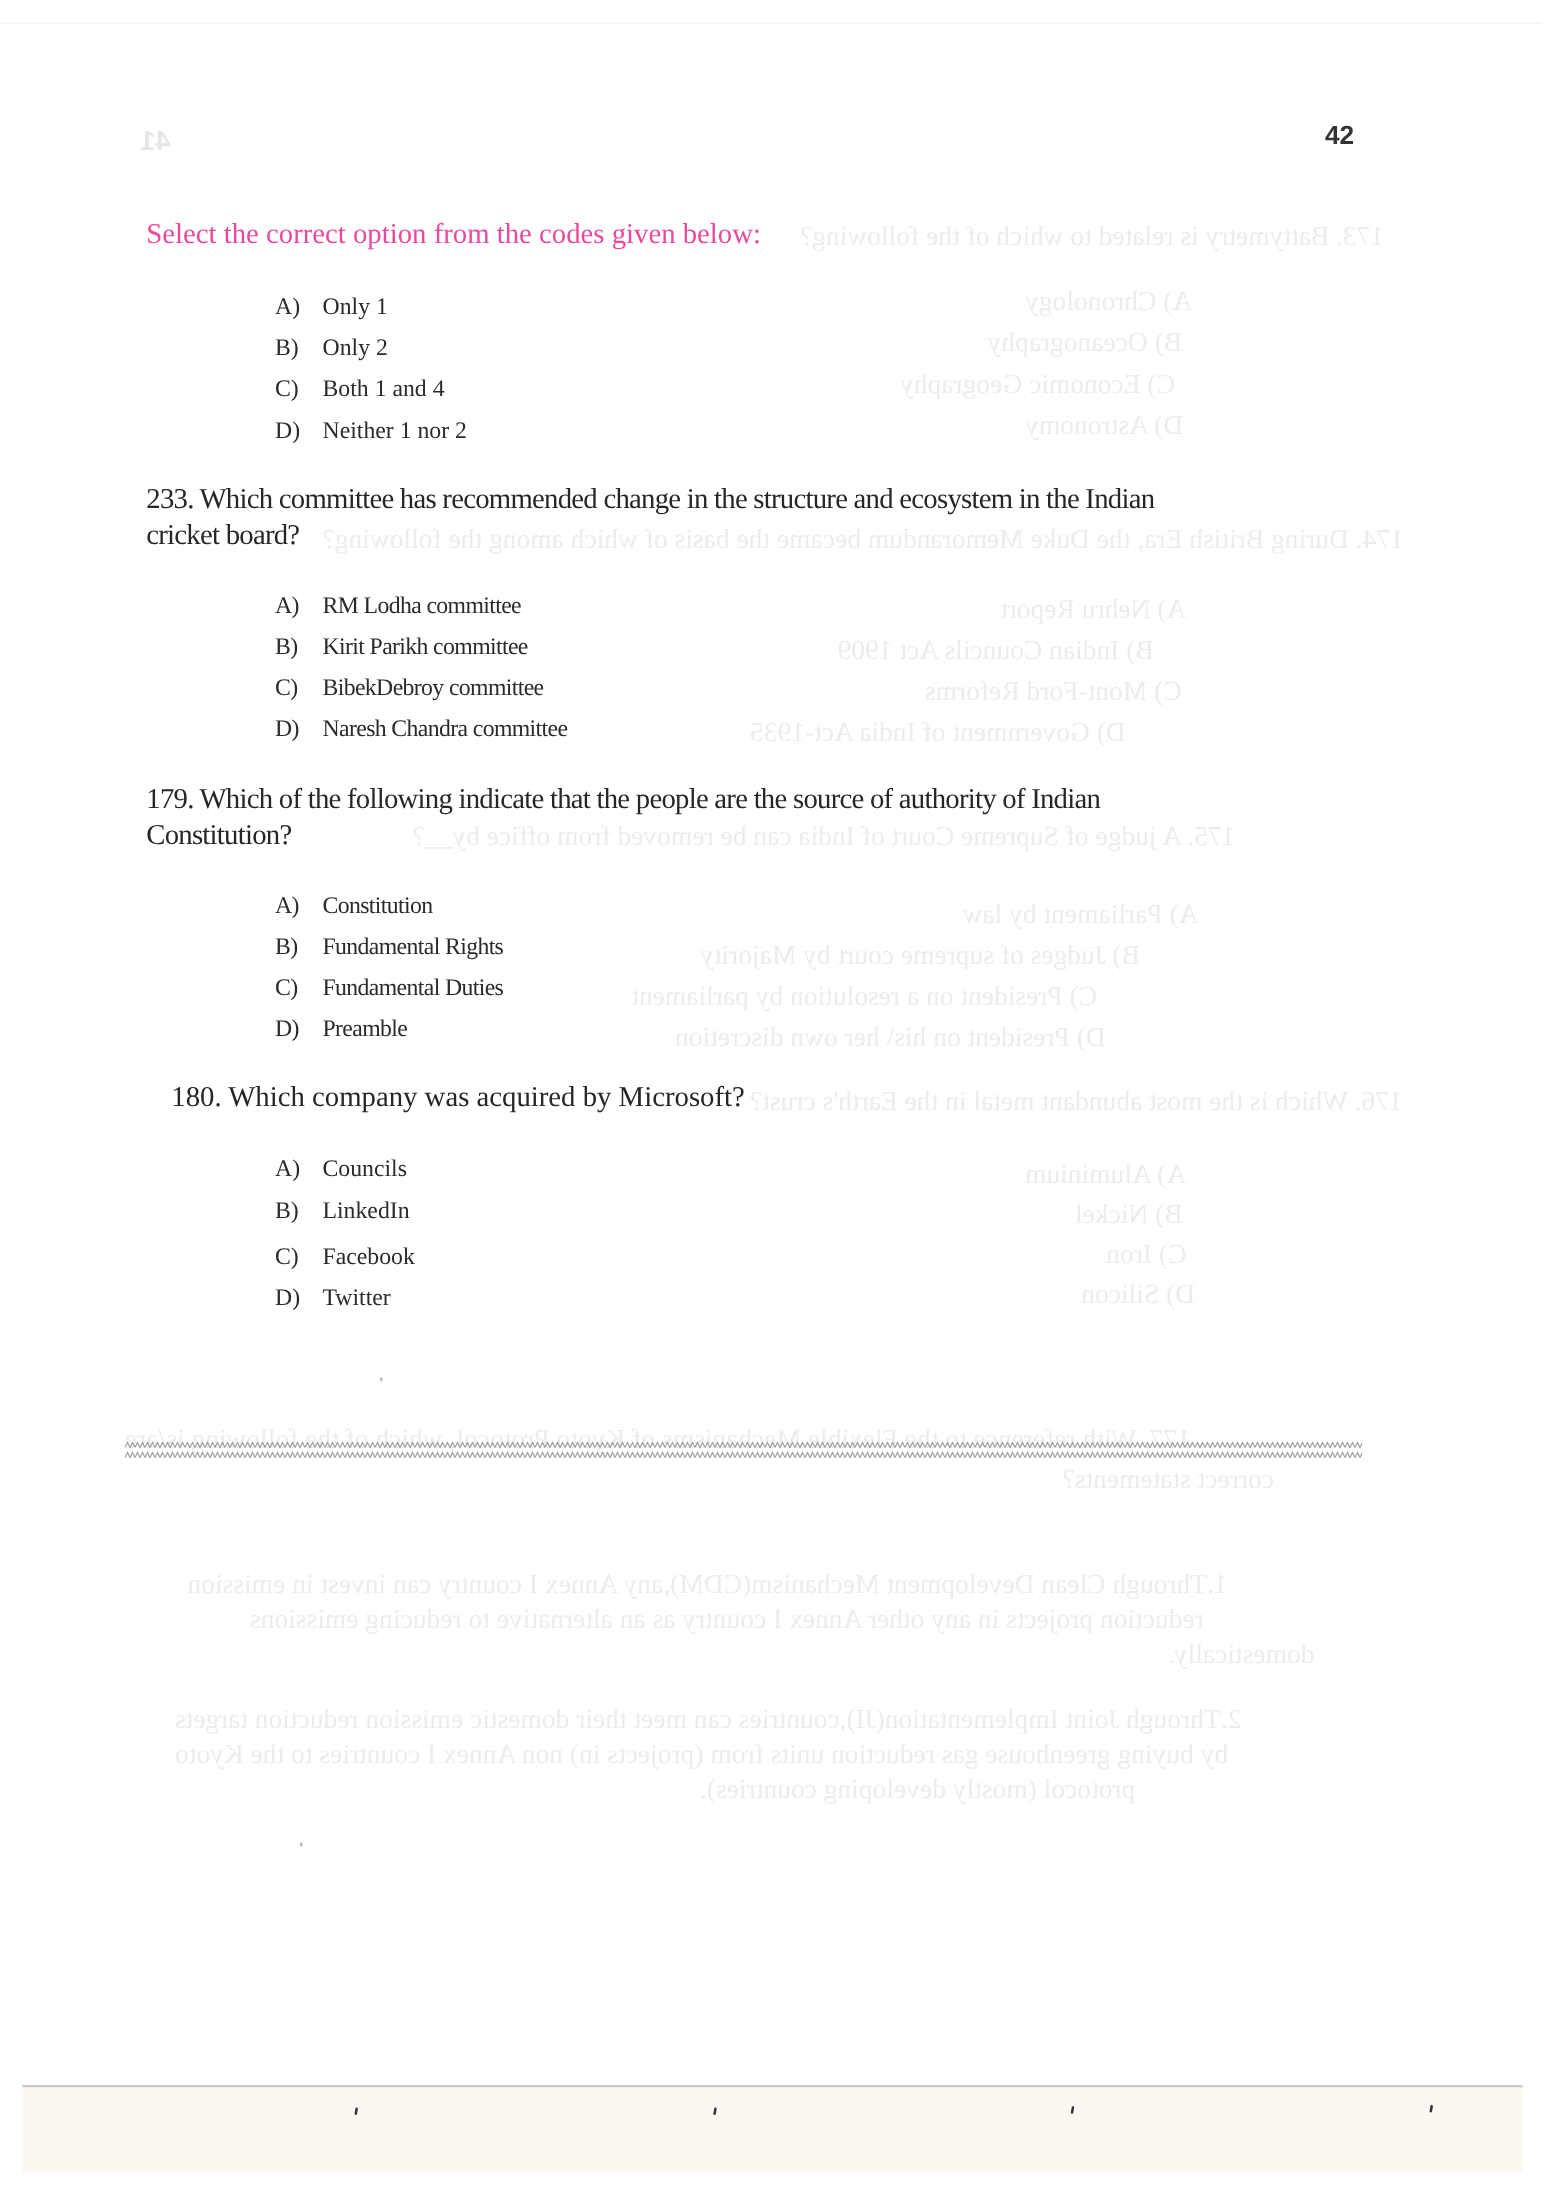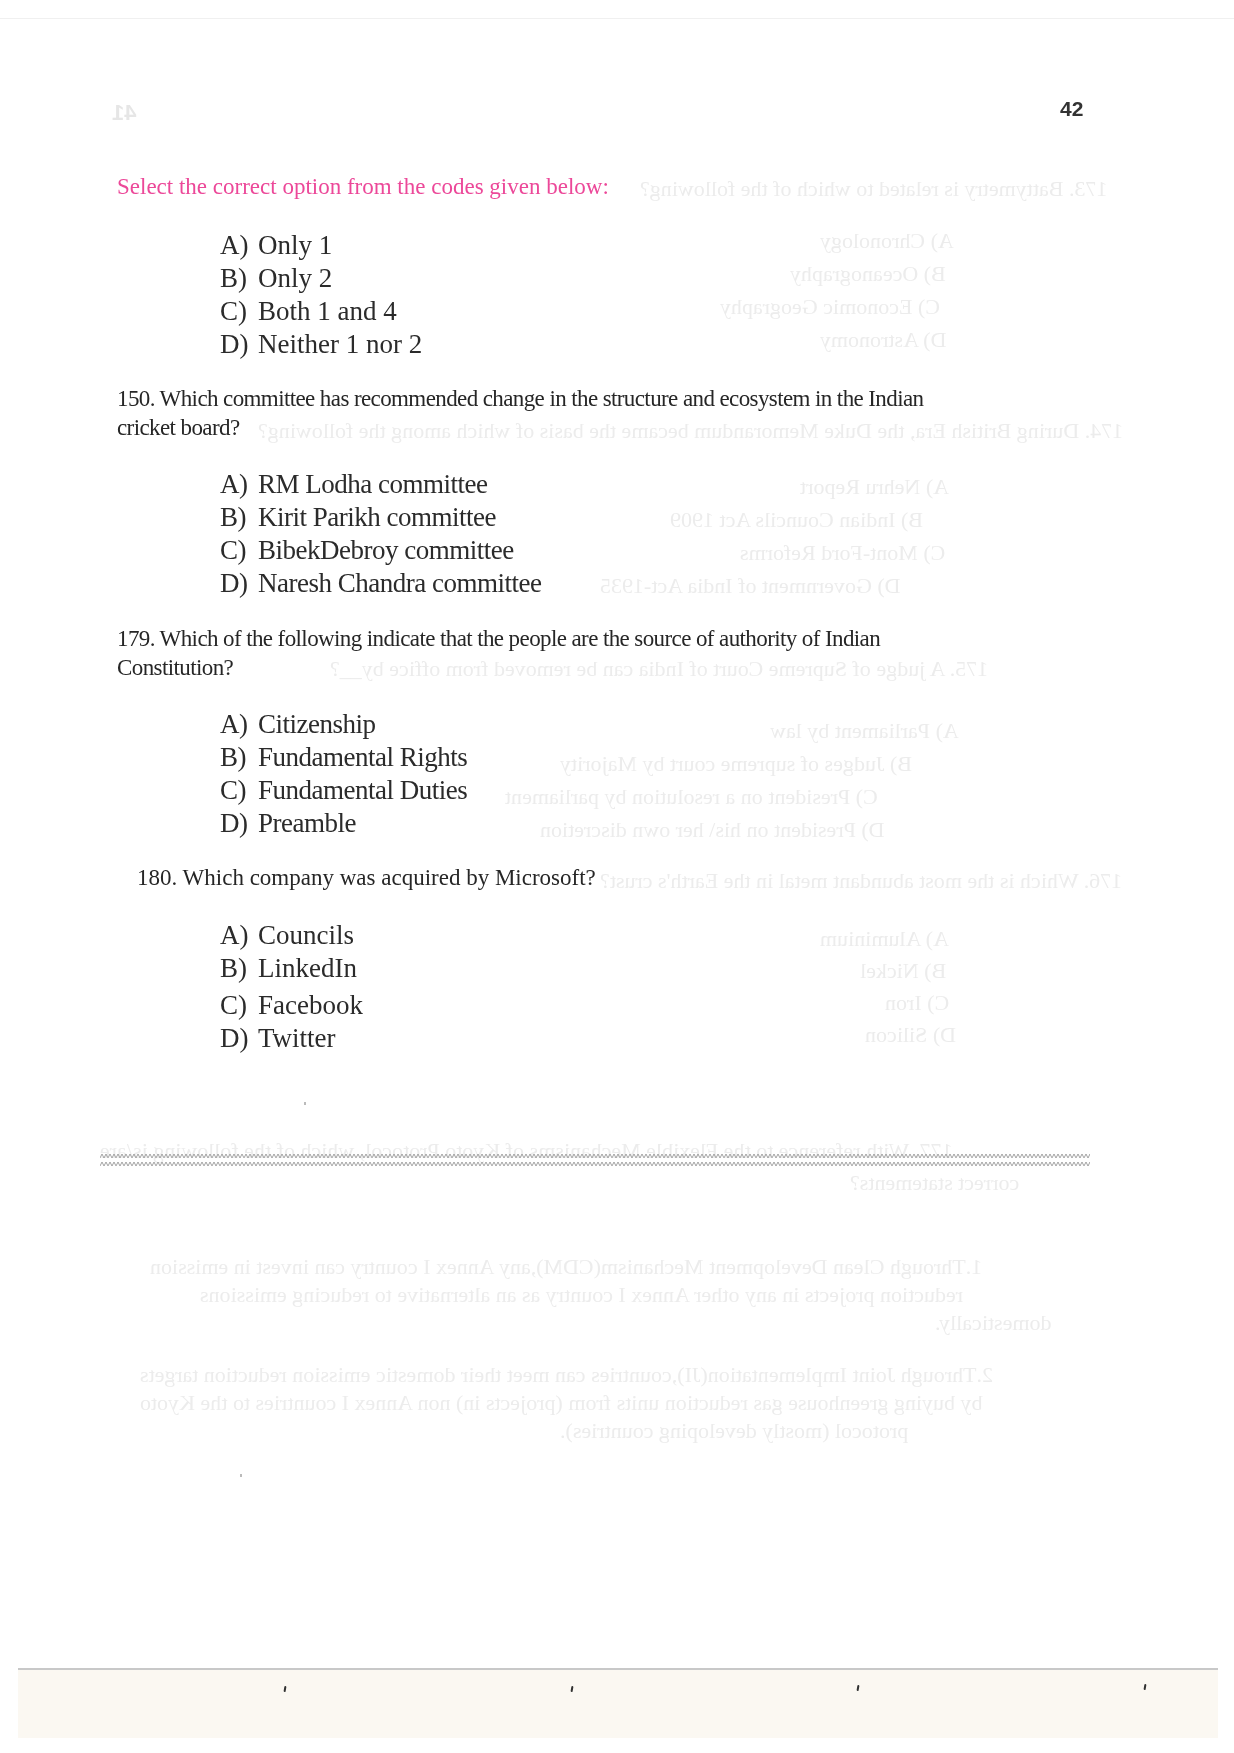--- a/index.html
+++ b/index.html
@@ -26,21 +26,21 @@
     position: absolute; left: 117px; top: 174px; font-size: 23px; color: #ec4899;
   }
   .q-text {
     position: absolute; left: 117px; font-size: 23px; line-height: 29px;
     width: 930px; color: #262626;
     font-family: "Liberation Serif", serif;
   }
   .q-text.narrow { letter-spacing: -0.6px; }
   .options {
     position: absolute; left: 220px; margin: 0; padding: 0; list-style: none;
-    font-size: 27px; color: #2b2b2b;
+    font-size: 19px; color: #2b2b2b;
   }
   .options li { height: 33px; line-height: 33px; white-space: nowrap; }
   .options.condensed li { letter-spacing: -0.5px; }
   .opt-key { display: inline-block; width: 38px; }
   .ghost {
     position: absolute; color: #ececec; font-size: 22px;
     transform: scaleX(-1); white-space: nowrap; font-family: "Liberation Serif", serif;
   }
   .wavy {
     position: absolute; left: 100px; top: 1152px; width: 990px; height: 16px;
@@ -102,36 +102,36 @@
 
   <div class="prompt">Select the correct option from the codes given below:</div>
   <ul class="options" style="top:229px;">
     <li><span class="opt-key">A)</span><span>Only 1</span></li>
     <li><span class="opt-key">B)</span><span>Only 2</span></li>
     <li><span class="opt-key">C)</span><span>Both 1 and 4</span></li>
     <li><span class="opt-key">D)</span><span>Neither 1 nor 2</span></li>
   </ul>
 
   <div class="q-text narrow" style="top:384px;">
-    <div>150. Which committee has recommended change in the structure and ecosystem in the Indian</div>
+    <div>233. Which committee has recommended change in the structure and ecosystem in the Indian</div>
     <div>cricket board?</div>
   </div>
   <ul class="options condensed" style="top:468px;">
     <li><span class="opt-key">A)</span><span>RM Lodha committee</span></li>
     <li><span class="opt-key">B)</span><span>Kirit Parikh committee</span></li>
     <li><span class="opt-key">C)</span><span>BibekDebroy committee</span></li>
     <li><span class="opt-key">D)</span><span>Naresh Chandra committee</span></li>
   </ul>
 
   <div class="q-text narrow" style="top:624px;">
     <div>179. Which of the following indicate that the people are the source of authority of Indian</div>
     <div>Constitution?</div>
   </div>
   <ul class="options condensed" style="top:708px;">
-    <li><span class="opt-key">A)</span><span>Citizenship</span></li>
+    <li><span class="opt-key">A)</span><span>Constitution</span></li>
     <li><span class="opt-key">B)</span><span>Fundamental Rights</span></li>
     <li><span class="opt-key">C)</span><span>Fundamental Duties</span></li>
     <li><span class="opt-key">D)</span><span>Preamble</span></li>
   </ul>
 
   <div class="q-text" style="top:863px;margin-left:20px;">
     <div>180. Which company was acquired by Microsoft?</div>
   </div>
   <ul class="options" style="top:919px;">
     <li><span class="opt-key">A)</span><span>Councils</span></li>

